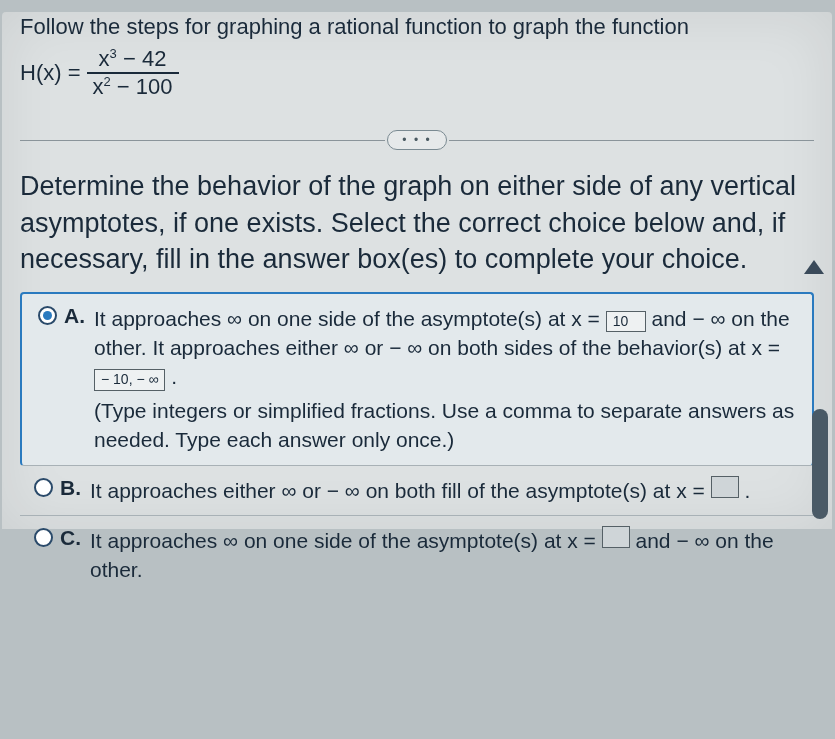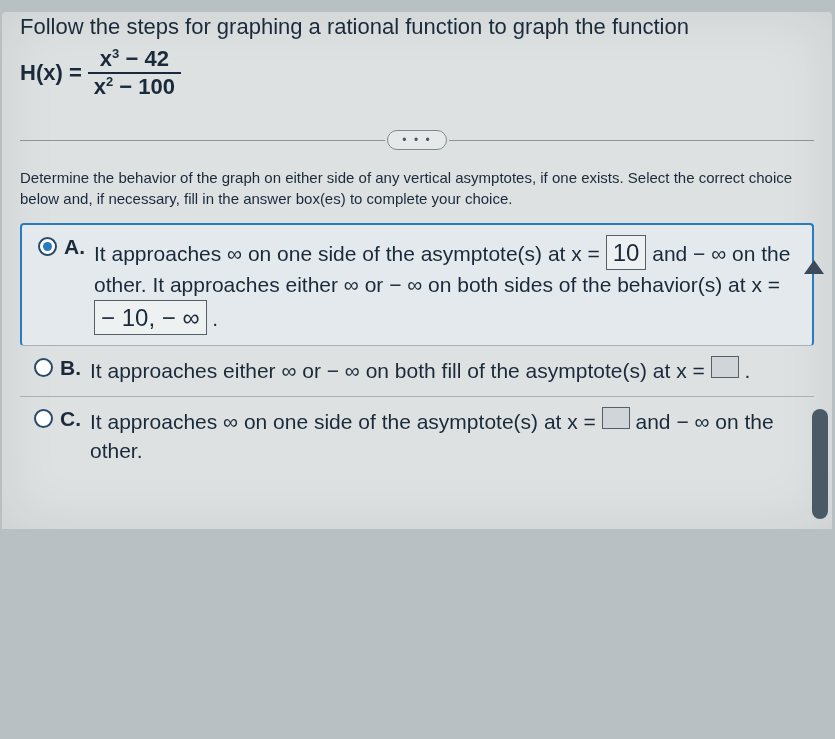--- a/index.html
+++ b/index.html
@@ -17,55 +17,55 @@
     top: 12px;
     left: 2px;
     width: 830px;
     height: 517px;
     background: #dde1e2;
     border-radius: 4px 4px 0 0;
     padding: 0 18px 0 18px;
     box-shadow: inset 0 0 60px rgba(0,0,0,0.08);
   }
   .q-header { font-size: 22px; line-height: 1.35; }
-  .frac-wrap { display: inline-flex; align-items: center; margin-top: 4px; font-weight: bold; }
+  .frac-wrap { display: inline-flex; align-items: center; margin-top: 4px; }
   .lhs { font-size: 22px; }
   .frac { display: inline-flex; flex-direction: column; align-items: center; margin-left: 6px; }
   .num, .den { padding: 0 6px; font-size: 22px; }
   .num sup, .den sup { font-size: 13px; vertical-align: super; }
   .bar { width: 100%; height: 2px; background: #1a2a3a; }
   .hr-row { display:flex; align-items:center; margin: 30px 0 18px 0; }
   .hr { flex:1; height:1px; background:#8a949a; }
   .dots-btn {
     border:1px solid #7a8a92; border-radius:14px; padding:2px 14px;
     background:#e6e9ea; font-size:12px; letter-spacing:2px; color:#4a5a62;
     margin: 0 2px; cursor:pointer;
   }
-  .prompt { font-size: 15px; line-height:1.35; margin-bottom: 14px; }
+  .prompt { font-size: 27px; line-height:1.35; margin-bottom: 14px; }
 
   .choice-block { display:flex; align-items:flex-start; padding: 10px 6px; position:relative; }
   .choice-block.selected {
     border: 2px solid #2a7abf; border-radius:4px; background:#e3e9ec;
     padding: 10px 8px;
   }
   .choice-block.hr-after { border-bottom: 1px solid #a8b1b6; }
   .radio-col { width: 34px; display:flex; justify-content:center; padding-top:2px; flex:0 0 34px; }
   .radio {
     width:19px; height:19px; border:2px solid #2a4a6a; border-radius:50%;
     background:#fff; display:flex; align-items:center; justify-content:center;
     cursor:pointer;
   }
   .radio.inner-dot::after { content:""; width:9px; height:9px; background:#2a7abf; border-radius:50%; display:block; }
   .letter-col { width: 30px; font-weight:bold; font-size:21px; flex:0 0 30px; }
   .body-col { flex:1; font-size:21px; line-height:1.4; }
   .body-col .hint { display:block; margin-top:4px; }
 
   .ans-box {
     display:inline-block; border:1px solid #556066; background:#eef1f2;
-    min-width: 40px; padding: 0 6px; font-size:24px; text-align:left;
+    min-width: 40px; padding: 0 6px; font-size:14px; text-align:left;
     vertical-align: baseline;
   }
   .ans-box.empty { background:#cfd5d8; min-width:28px; height:22px; }
 
   .scroll-up {
     position:absolute; right:8px; top:248px; width:0; height:0;
     border-left:10px solid transparent; border-right:10px solid transparent;
     border-bottom:14px solid #3a4a5a; cursor:pointer;
   }
   .scrollbar {
@@ -105,20 +105,21 @@
     <div class="radio-col">
       <div class="radio inner-dot"></div>
     </div>
     <div class="letter-col">A.</div>
     <div class="body-col">
       <span>It approaches ∞ on one side of the asymptote(s) at x = </span>
       <span class="ans-box">10</span>
       <span> and − ∞ on the other. It approaches either ∞ or − ∞ on both sides of the behavior(s) at x = </span>
       <span class="ans-box">− 10, − ∞</span>
       <span>.</span>
+      <span class="hint">(Type integers or simplified fractions. Use a comma to separate answers as needed. Type each answer only once.)</span>
     </div>
   </div>
 
   
   <div class="choice-block hr-after">
     <div class="radio-col">
       <div class="radio"></div>
     </div>
     <div class="letter-col">B.</div>
     <div class="body-col">

